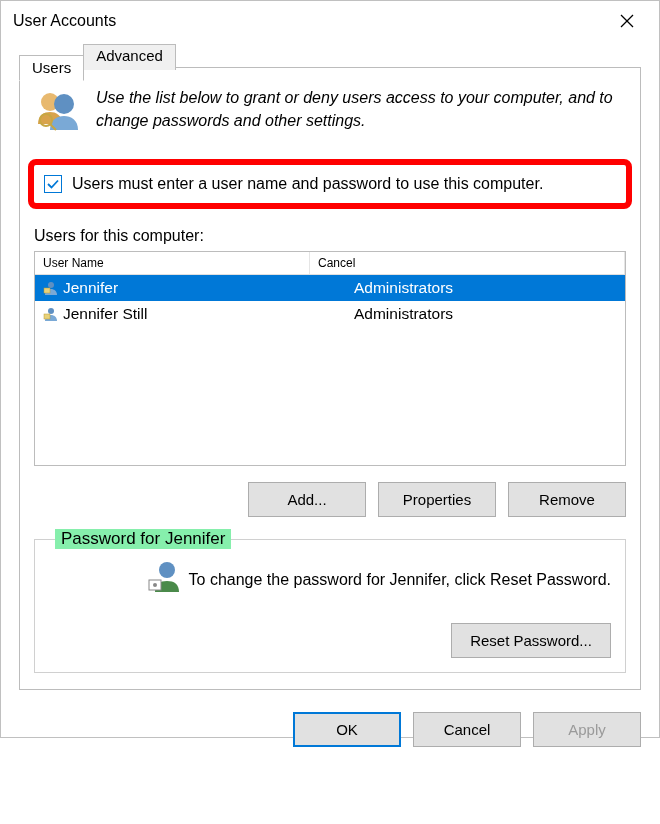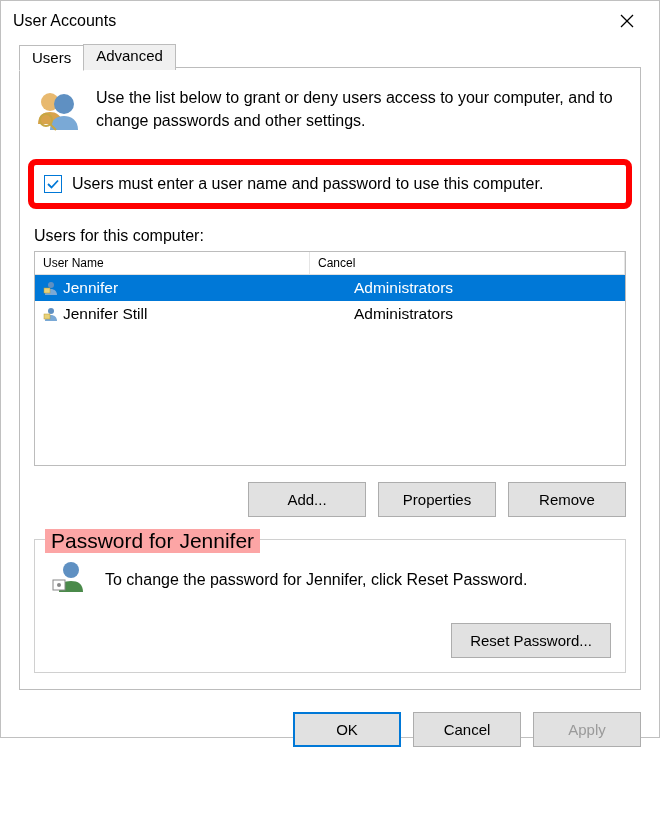--- a/index.html
+++ b/index.html
@@ -39,21 +39,21 @@
       z-index: 2;
     }
     .tab {
       padding: 3px 12px 4px 12px;
       border: 1px solid #bcbcbc;
       border-bottom: none;
       background: #fff;
       font-size: 15px;
       cursor: pointer;
       position: relative;
-      top: 4px;
+      top: 14px;
       margin-right: -1px;
     }
     .tab.active {
       background: #fff;
       border-bottom: 1px solid #fff;
       z-index: 3;
     }
     .tab.inactive {
       background: #f0f0f0;
       top: 3px;
@@ -64,20 +64,21 @@
       margin: 0 18px 14px 18px;
       border: 1px solid #bcbcbc;
       background: #fff;
       padding: 18px 14px 16px 14px;
       position: relative;
     }
     .intro {
       display: flex;
       gap: 14px;
       margin-bottom: 22px;
+      font-style: italic;
     }
     .intro .icon-slot {
       width: 48px; flex-shrink: 0;
     }
     .intro .text { font-size: 16px; line-height: 1.45; }
     .highlight-row {
       border: 6px solid #ff0000;
       border-radius: 8px;
       padding: 10px 10px 10px 10px;
       display: flex;
@@ -160,29 +161,30 @@
     }
     .fieldset {
       margin-top: 22px;
       border: 1px solid #d0d0d0;
       padding: 18px 14px 14px 14px;
       position: relative;
     }
     .fieldset .legend {
       position: absolute;
       top: -11px;
-      left: 10px;
-      background: #fca5a5;
+      left: 20px;
+      background: #86efac;
       padding: 0 6px;
-      font-size: 21px;
+      font-size: 17px;
     }
     .pw-body {
       display: flex;
-      gap: 16px;
-      align-items: center;
+      gap: 4px;
+      align-items: center;
+      justify-content: flex-end;
     }
     .pw-icon { width: 40px; flex-shrink: 0; }
     .pw-text { font-size: 16px; }
     .pw-btn-row {
       display: flex;
       justify-content: flex-end;
       margin-top: 22px;
     }
     .pw-btn-row .btn { min-width: 160px; }
     .footer {

